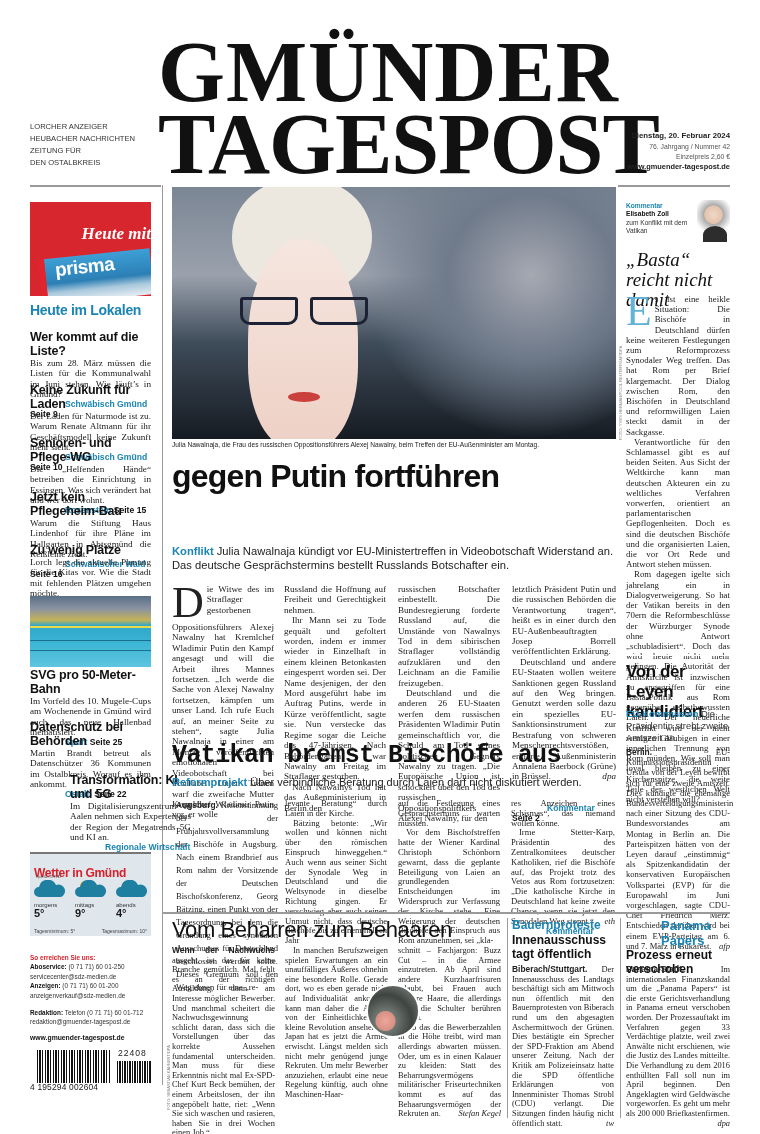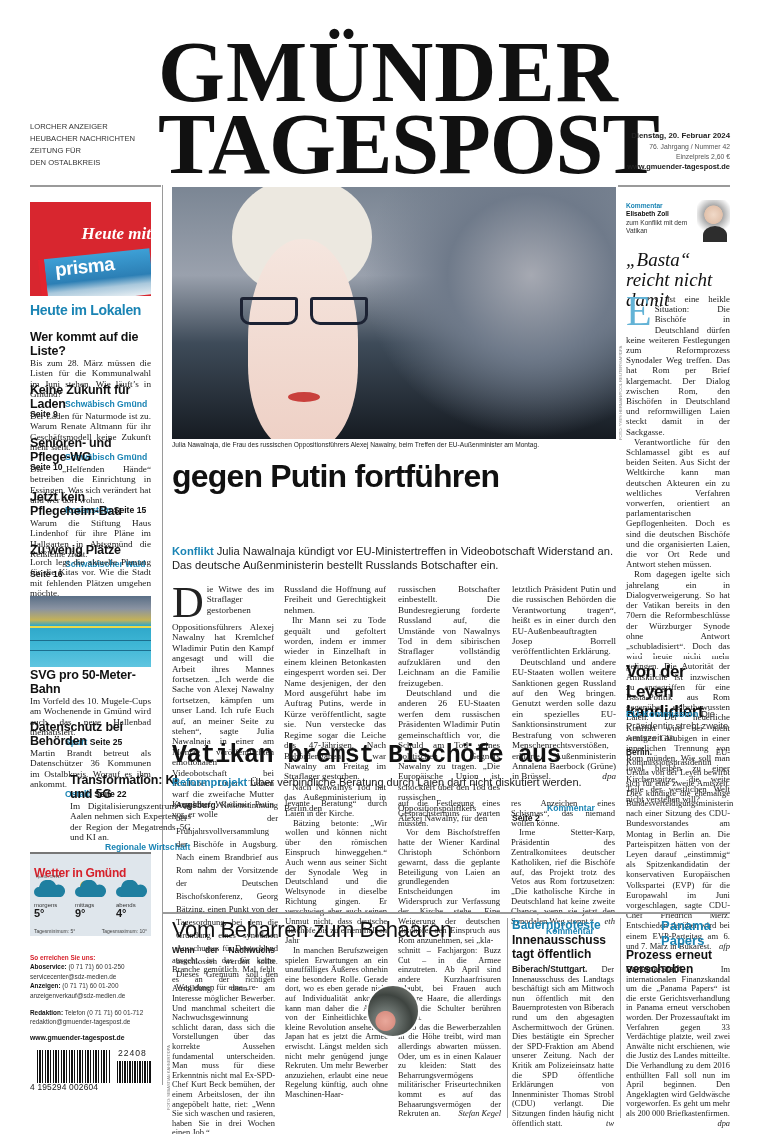--- a/index.html
+++ b/index.html
@@ -165,21 +165,21 @@
   </div>
   <div style="position:absolute; left:116px; top:205px; width:32px; height:10px; border-radius:50%; background:#c9403c;"></div>
 </div>
 <div class="abs sans" style="left:618px; top:300px; width:130px; font-size:4.2px; color:#888; transform:rotate(-90deg); transform-origin:left top; top:440px; white-space:nowrap;">FOTO: YVES HERMAN/POOL REUTERS/AP/DPA</div>
 <div class="abs sans" style="left:172px; top:441px; width:444px; font-size:6.6px; color:#222; white-space:nowrap;">Julia Nawalnaja, die Frau des russischen Oppositionsführers Alexej Nawalny, beim Treffen der EU-Außenminister am Montag.</div>
 
 <div class="abs sans" style="left:172px; top:458px; width:444px; font-weight:bold; font-size:32px; line-height:37px; letter-spacing:-0.8px; color:#111;">
   <div>gegen Putin fortführen</div>
 </div>
 <div class="abs sans" style="left:172px; top:544px; width:444px; font-size:11.2px; line-height:14px; color:#222;">
-  <b class="blue">Konflikt</b> <span>Julia Nawalnaja kündigt vor EU-Ministertreffen in Videobotschaft Widerstand an. Das deutsche Außenministerin bestellt Russlands Botschafter ein.</span>
+  <b class="blue">Konflikt</b> <span>Julia Nawalnaja kündigt vor EU-Ministertreffen in Videobotschaft Widerstand an. Das deutsche Gesprächstermins bestellt Russlands Botschafter ein.</span>
 </div>
 
 <div class="col body-text" style="left:172px; top:584px; width:102px;">
   <span class="serif" style="float:left; font-size:44px; line-height:38px; margin:0 3px 0 0;">D</span><span>ie Witwe des im Straflager gestorbenen Oppositionsführers Alexej Nawalny hat Kremlchef Wladimir Putin den Kampf angesagt und will die Arbeit ihres Mannes fortsetzen. „Ich werde die Sache von Alexej Nawalny fortsetzen, kämpfen um unser Land. Ich rufe Euch auf, an meiner Seite zu stehen“, sagte Julia Nawalnaja in einer am Montag veröffentlichten emotionalen Videobotschaft bei YouTube. Unter Tränen warf die zweifache Mutter Kremlchef Wladimir Putin vor, er wolle</span>
 </div>
 <div class="col body-text" style="left:284px; top:584px; width:102px;">
   <p>Russland die Hoffnung auf Freiheit und Gerechtigkeit nehmen.</p>
     <p>Ihr Mann sei zu Tode gequält und gefoltert worden, indem er immer wieder in Einzelhaft in einem kleinen Betonkasten eingesperrt worden sei. Der Name desjenigen, der den Mord ausgeführt habe im Auftrag Putins, werde in Kürze veröffentlicht, sagte sie. Nun verstecke das Regime sogar die Leiche des 47-Jährigen. Nach Behördengaben war Nawalny am Freitag im Straflager gestorben.</p>
     <p>Nach Nawalnys Tod hat das Außenministerium in Berlin den</p>
 </div>

